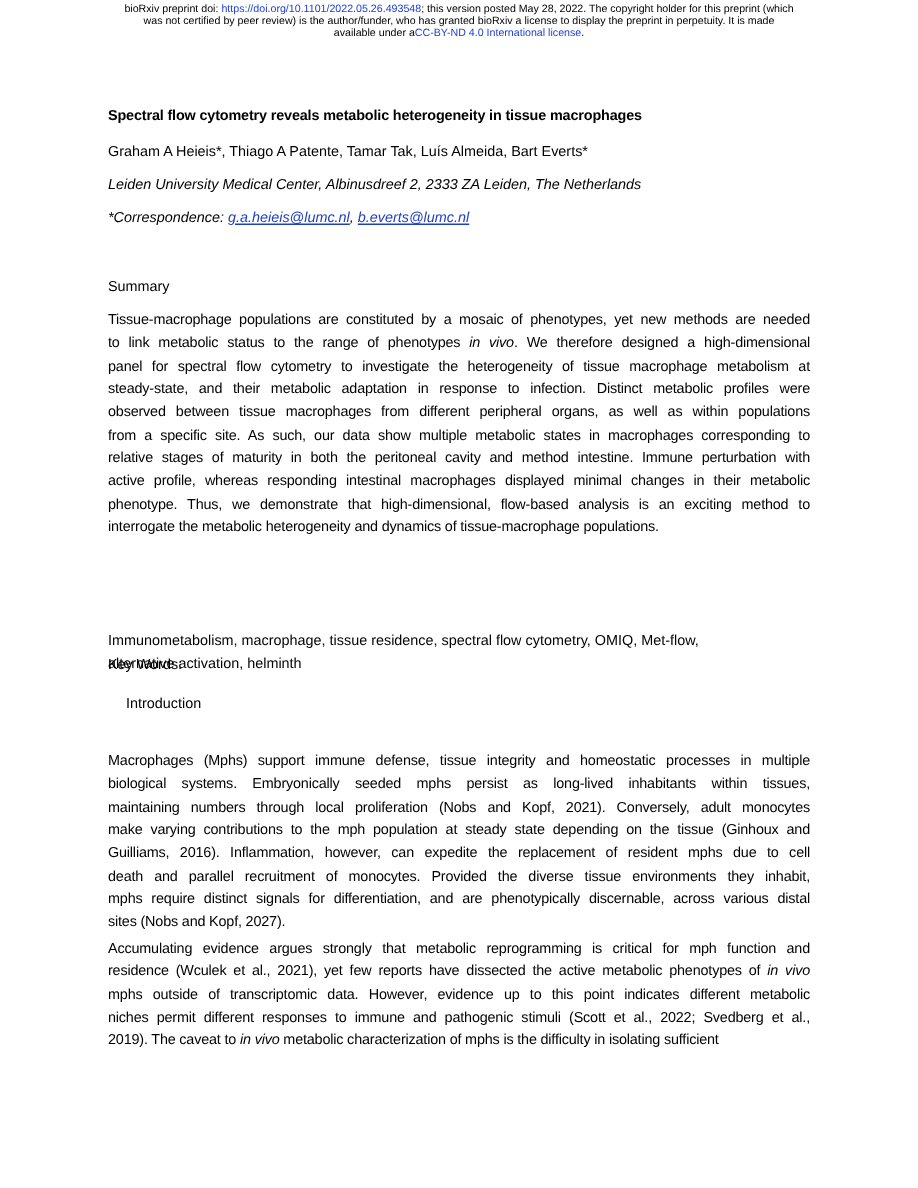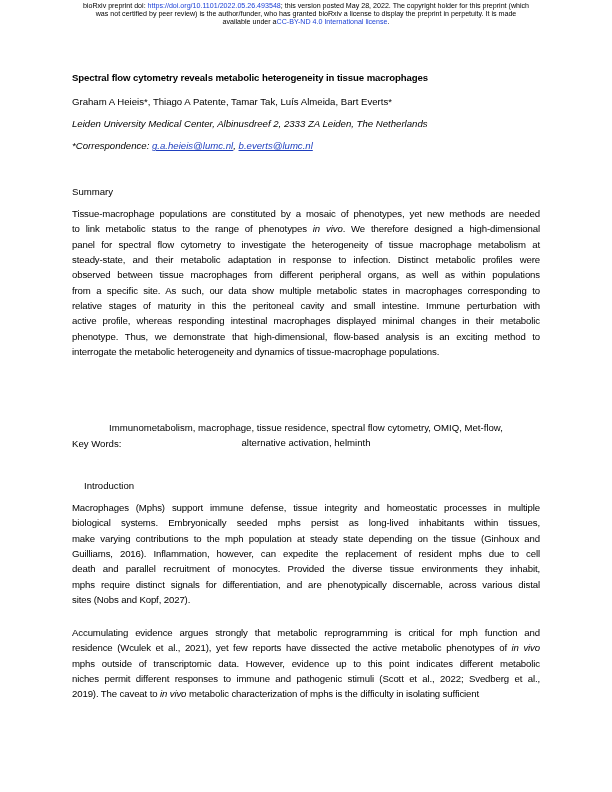--- a/index.html
+++ b/index.html
@@ -77,21 +77,20 @@
       white-space: nowrap;
       height: 15.35px;
     }
     .line.last {
       text-align-last: left;
     }
     .kw-line {
       font-size: 9.6px;
       line-height: 15.3px;
       white-space: nowrap;
-      text-align: center;
     }
     em { font-style: italic; }
   </style>
 </head>
 <body>
 
 <div class="biorxiv-header">
   <div>
     <span>bioRxiv preprint doi: </span><a>https://doi.org/10.1101/2022.05.26.493548</a><span>; this version posted May 28, 2022. The copyright holder for this preprint (which</span>
   </div>
@@ -114,36 +113,37 @@
   </div>
 
   <div class="block section-heading" style="top:186px;">Summary</div>
   <div class="block para" style="top:206px;" id="summary-para">
       <span class="line">Tissue-macrophage populations are constituted by a mosaic of phenotypes, yet new methods are needed</span>
       <span class="line">to link metabolic status to the range of phenotypes <em>in vivo</em>. We therefore designed a high-dimensional</span>
       <span class="line">panel for spectral flow cytometry to investigate the heterogeneity of tissue macrophage metabolism at</span>
       <span class="line">steady-state, and their metabolic adaptation in response to infection. Distinct metabolic profiles were</span>
       <span class="line">observed between tissue macrophages from different peripheral organs, as well as within populations</span>
       <span class="line">from a specific site. As such, our data show multiple metabolic states in macrophages corresponding to</span>
-      <span class="line">relative stages of maturity in this the peritoneal cavity and small intestine. Immune perturbation with</span>
+      <span class="line">relative stages of maturity in both the peritoneal cavity and method intestine. Immune perturbation with</span>
       <span class="line">active profile, whereas responding intestinal macrophages displayed minimal changes in their metabolic</span>
       <span class="line">phenotype. Thus, we demonstrate that high-dimensional, flow-based analysis is an exciting method to</span>
       <span class="line last">interrogate the metabolic heterogeneity and dynamics of tissue-macrophage populations.</span>
     </div>
 
   <div class="block section-heading" style="top:398px;margin-top:40px;">Key Words:</div>
   <div class="block" style="top:420px;">
     <div class="kw-line">Immunometabolism, macrophage, tissue residence, spectral flow cytometry, OMIQ, Met-flow,</div>
     <div class="kw-line">alternative activation, helminth</div>
   </div>
 
-  <div class="block section-heading" style="top:480px;padding-left:12px;">Introduction</div>
+  <div class="block section-heading" style="top:464px;padding-left:12px;">Introduction</div>
   <div class="block para" style="top:500px;" id="intro-p1">
       <span class="line">Macrophages (Mphs) support immune defense, tissue integrity and homeostatic processes in multiple</span>
       <span class="line">biological systems. Embryonically seeded mphs persist as long-lived inhabitants within tissues,</span>
+      <span class="line">maintaining numbers through local proliferation (Nobs and Kopf, 2021). Conversely, adult monocytes</span>
       <span class="line">make varying contributions to the mph population at steady state depending on the tissue (Ginhoux and</span>
       <span class="line">Guilliams, 2016). Inflammation, however, can expedite the replacement of resident mphs due to cell</span>
       <span class="line">death and parallel recruitment of monocytes. Provided the diverse tissue environments they inhabit,</span>
       <span class="line">mphs require distinct signals for differentiation, and are phenotypically discernable, across various distal</span>
       <span class="line last">sites (Nobs and Kopf, 2027).</span>
     </div>
   <div class="block para" style="top:625px;" id="intro-p2">
       <span class="line">Accumulating evidence argues strongly that metabolic reprogramming is critical for mph function and</span>
       <span class="line">residence (Wculek et al., 2021), yet few reports have dissected the active metabolic phenotypes of <em>in vivo</em></span>
       <span class="line">mphs outside of transcriptomic data. However, evidence up to this point indicates different metabolic</span>

